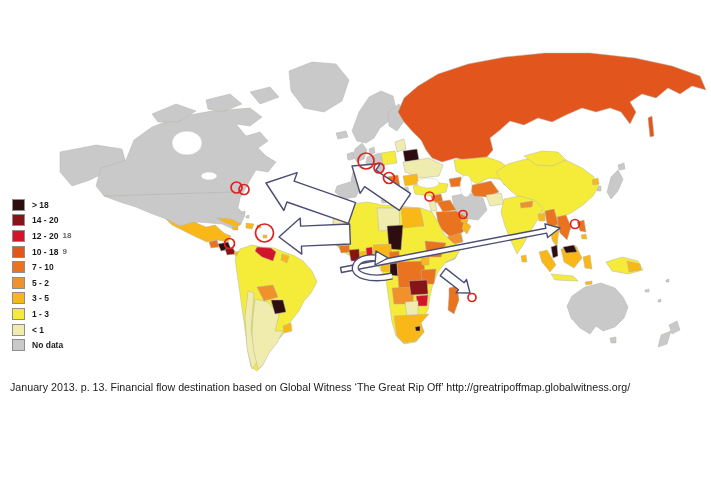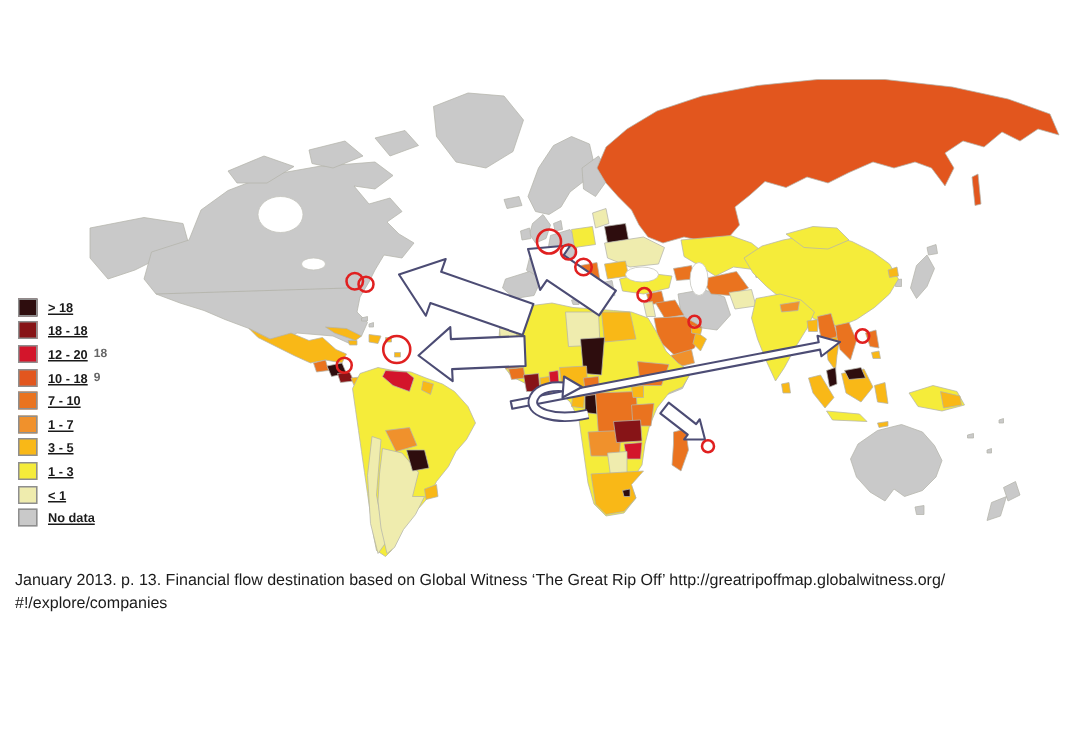--- a/index.html
+++ b/index.html
@@ -15,21 +15,21 @@
   .water{fill:#fff;stroke:#c2c2ba;stroke-width:.5;}
   .borderline{fill:none;stroke:#b4b4ab;stroke-width:.6;}
   .block-arrow{fill:#fff;stroke:var(--arrow_outline);stroke-width:1.4;stroke-linejoin:round;}
   .loop-outer{fill:none;stroke:var(--arrow_outline);stroke-width:7;stroke-linecap:butt;}
   .loop-inner{fill:none;stroke:#fff;stroke-width:4.4;stroke-linecap:butt;}
   .dest-circle{fill:none;stroke:var(--annotation_circle);stroke-width:1.7;}
   
   .legend{position:absolute;left:12px;top:197px;}
   .lg-row{display:flex;align-items:center;height:15.6px;}
   .lg-swatch{width:13px;height:12px;border:1px solid #8e8e8e;box-sizing:border-box;flex:0 0 auto;}
-  .lg-label{margin-left:7px;font-size:8.5px;font-weight:bold;color:#1a1a1a;white-space:nowrap;text-decoration:underline;}
+  .lg-label{margin-left:7px;font-size:8.5px;font-weight:bold;color:#1a1a1a;white-space:nowrap;}
   .lg-ghost{margin-left:4px;font-size:8px;font-weight:bold;color:#666;}
   
   .caption{position:absolute;left:10px;top:380px;width:698px;font-size:10.7px;
            line-height:14.6px;color:#1b1b1b;}
 </style>
 </head>
 <body>
 
 <div class="slide">
 
@@ -185,39 +185,39 @@
       </g>
   </svg>
 
   <div class="legend">
       <div class="lg-row">
         <span class="lg-swatch" style="background: rgb(46, 13, 14);"></span>
         <span class="lg-label">&gt; 18</span>
       </div>
       <div class="lg-row">
         <span class="lg-swatch" style="background: rgb(135, 20, 23);"></span>
-        <span class="lg-label">18 - 18</span>
+        <span class="lg-label">14 - 20</span>
       </div>
       <div class="lg-row">
         <span class="lg-swatch" style="background: rgb(211, 21, 43);"></span>
         <span class="lg-label">12 - 20</span>
         <span class="lg-ghost">18</span>
       </div>
       <div class="lg-row">
         <span class="lg-swatch" style="background: rgb(226, 86, 30);"></span>
         <span class="lg-label">10 - 18</span>
         <span class="lg-ghost">9</span>
       </div>
       <div class="lg-row">
         <span class="lg-swatch" style="background: rgb(234, 115, 31);"></span>
         <span class="lg-label">7 - 10</span>
       </div>
       <div class="lg-row">
         <span class="lg-swatch" style="background: rgb(240, 145, 44);"></span>
-        <span class="lg-label">1 - 7</span>
+        <span class="lg-label">5 - 2</span>
       </div>
       <div class="lg-row">
         <span class="lg-swatch" style="background: rgb(249, 184, 23);"></span>
         <span class="lg-label">3 - 5</span>
       </div>
       <div class="lg-row">
         <span class="lg-swatch" style="background: rgb(245, 236, 58);"></span>
         <span class="lg-label">1 - 3</span>
       </div>
       <div class="lg-row">
@@ -225,15 +225,14 @@
         <span class="lg-label">&lt; 1</span>
       </div>
       <div class="lg-row">
         <span class="lg-swatch" style="background: rgb(201, 201, 201);"></span>
         <span class="lg-label">No data</span>
       </div>
     </div>
 
   <div class="caption">
       <div>January 2013. p. 13.  Financial flow destination based on Global Witness ‘The Great Rip Off’ http://greatripoffmap.globalwitness.org/</div>
-      <div>#!/explore/companies</div>
     </div>
 </div>
 
 </body></html>

